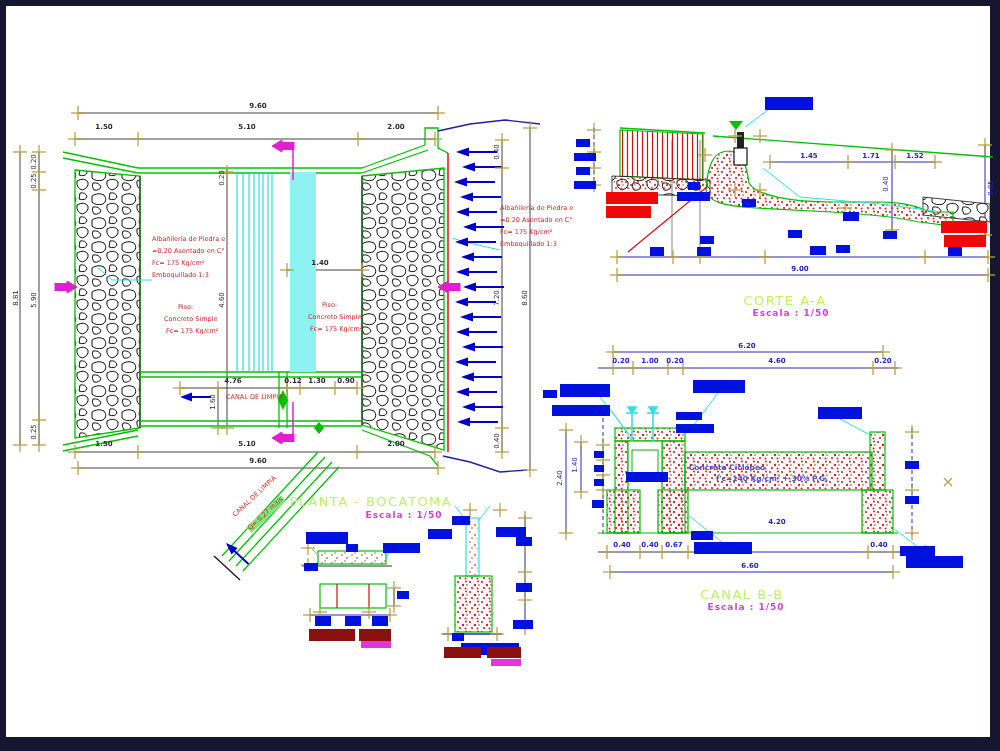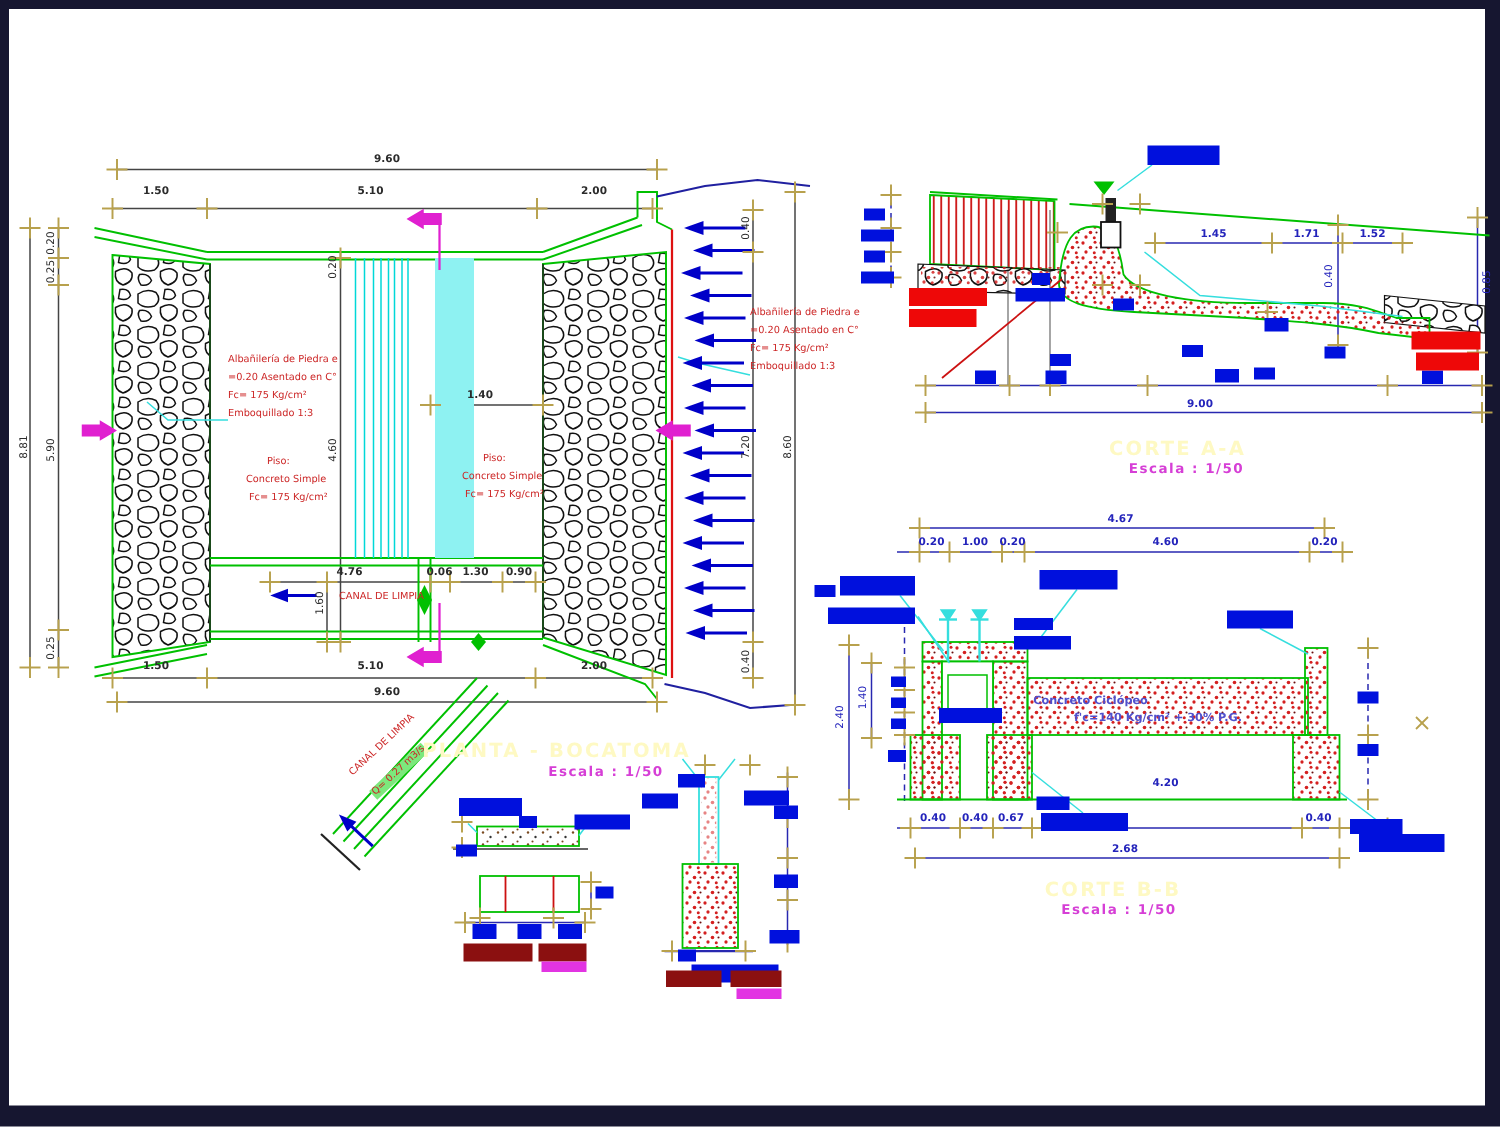--- a/index.html
+++ b/index.html
@@ -6,21 +6,21 @@
   #stage{position:relative;width:1000px;height:751px;background:#161630;overflow:hidden;font-family:"DejaVu Sans",sans-serif;}
   #paper{position:absolute;left:6px;top:6px;width:984px;height:731px;background:#ffffff;}
   svg{position:absolute;left:0;top:0;}
   .t{position:absolute;white-space:nowrap;z-index:5;}
   .c{transform:translate(-50%,-50%);font-weight:bold;}
   .cr{transform:translate(-50%,-50%) rotate(-90deg);}
   .cd{transform:translate(-50%,-50%) rotate(-43deg);}
   .d{font-size:7px;color:#2b2b2b;}
   .db{font-size:7px;color:#2424bb;}
   .red{font-size:6.5px;color:#cc2626;line-height:1.2;}
-  .title{font-size:13px;font-weight:bold;color:#fef9c3;letter-spacing:1.5px;}
+  .title{font-size:13px;font-weight:normal;color:#bef264;letter-spacing:1.5px;}
   .mag{font-size:9px;font-weight:bold;color:#d63fd6;letter-spacing:1px;}
   .body{font-size:7.5px;font-weight:bold;color:#5050cc;}
   .hl{background:#7ce87c;padding:0 1px;}
   .bar{position:absolute;z-index:4;}
   .b-blue{background:#0010dd;}
   .b-red{background:#ee0808;}
   .b-dkred{background:#8b1010;}
   .b-mag{background:#e234e2;}
 </style>
 </head>
@@ -396,21 +396,21 @@
   <div class="t d cr" style="left:34px;top:432px">0.25</div>
   <div class="t d cr" style="left:497px;top:152px">0.40</div>
   <div class="t d cr" style="left:497px;top:298px">7.20</div>
   <div class="t d cr" style="left:525px;top:298px">8.60</div>
   <div class="t d cr" style="left:497px;top:441px">0.40</div>
   <div class="t d cr" style="left:222px;top:178px">0.20</div>
   <div class="t d cr" style="left:222px;top:300px">4.60</div>
   <div class="t d c" style="left:320px;top:263px">1.40</div>
   <div class="t d c" style="left:233px;top:381px">4.76</div>
   <div class="t d cr" style="left:213px;top:402px">1.60</div>
-  <div class="t d c" style="left:293px;top:381px">0.06</div>
+  <div class="t d c" style="left:293px;top:381px">0.12</div>
   <div class="t d c" style="left:317px;top:381px">1.30</div>
   <div class="t d c" style="left:346px;top:381px">0.90</div>
 
   <div class="t red" style="left:152px;top:236px">Albañilería de Piedra e</div>
   <div class="t red" style="left:152px;top:248px">=0.20 Asentado en C°</div>
   <div class="t red" style="left:152px;top:260px">Fc= 175 Kg/cm²</div>
   <div class="t red" style="left:152px;top:272px">Emboquillado 1:3</div>
   <div class="t red" style="left:500px;top:205px">Albañilería de Piedra e</div>
   <div class="t red" style="left:500px;top:217px">=0.20 Asentado en C°</div>
   <div class="t red" style="left:500px;top:229px">Fc= 175 Kg/cm²</div>
@@ -422,42 +422,42 @@
   <div class="t red" style="left:308px;top:314px">Concreto Simple</div>
   <div class="t red" style="left:310px;top:326px">Fc= 175 Kg/cm²</div>
   <div class="t red" style="left:226px;top:394px">CANAL DE LIMPIA</div>
   <div class="t red cd" style="left:255px;top:497px">CANAL DE LIMPIA</div>
   <div class="t red cd hl" style="left:266px;top:514px">Q= 0.27 m3/s</div>
 
   <div class="t title c" style="left:371px;top:501px">PLANTA - BOCATOMA</div>
   <div class="t mag c" style="left:404px;top:515px">Escala : 1/50</div>
   <div class="t title c" style="left:785px;top:300px">CORTE A-A</div>
   <div class="t mag c" style="left:791px;top:313px">Escala : 1/50</div>
-  <div class="t title c" style="left:742px;top:594px">CORTE B-B</div>
+  <div class="t title c" style="left:742px;top:594px">CANAL B-B</div>
   <div class="t mag c" style="left:746px;top:607px">Escala : 1/50</div>
 
   <div class="t db c" style="left:809px;top:156px">1.45</div>
   <div class="t db c" style="left:871px;top:156px">1.71</div>
   <div class="t db c" style="left:915px;top:156px">1.52</div>
   <div class="t db c" style="left:800px;top:269px">9.00</div>
   <div class="t db cr" style="left:886px;top:184px">0.40</div>
   <div class="t db cr" style="left:991px;top:188px">0.85</div>
 
-  <div class="t db c" style="left:747px;top:346px">4.67</div>
+  <div class="t db c" style="left:747px;top:346px">6.20</div>
   <div class="t db c" style="left:621px;top:361px">0.20</div>
   <div class="t db c" style="left:650px;top:361px">1.00</div>
   <div class="t db c" style="left:675px;top:361px">0.20</div>
   <div class="t db c" style="left:777px;top:361px">4.60</div>
   <div class="t db c" style="left:883px;top:361px">0.20</div>
   <div class="t db c" style="left:622px;top:545px">0.40</div>
   <div class="t db c" style="left:650px;top:545px">0.40</div>
   <div class="t db c" style="left:674px;top:545px">0.67</div>
   <div class="t db c" style="left:777px;top:522px">4.20</div>
   <div class="t db c" style="left:879px;top:545px">0.40</div>
-  <div class="t db c" style="left:750px;top:566px">2.68</div>
+  <div class="t db c" style="left:750px;top:566px">6.60</div>
   <div class="t db cr" style="left:560px;top:478px">2.40</div>
   <div class="t db cr" style="left:575px;top:465px">1.40</div>
   <div class="t body c" style="left:727px;top:467px">Concreto Ciclópeo</div>
   <div class="t body c" style="left:772px;top:478px">f'c=140 Kg/cm² + 30% P.G.</div>
 
   <i class="bar b-blue" style="left:765px;top:97px;width:48px;height:13px"></i>
   <i class="bar b-blue" style="left:576px;top:139px;width:14px;height:8px"></i>
   <i class="bar b-blue" style="left:574px;top:153px;width:22px;height:8px"></i>
   <i class="bar b-blue" style="left:576px;top:167px;width:14px;height:8px"></i>
   <i class="bar b-blue" style="left:574px;top:181px;width:22px;height:8px"></i>

